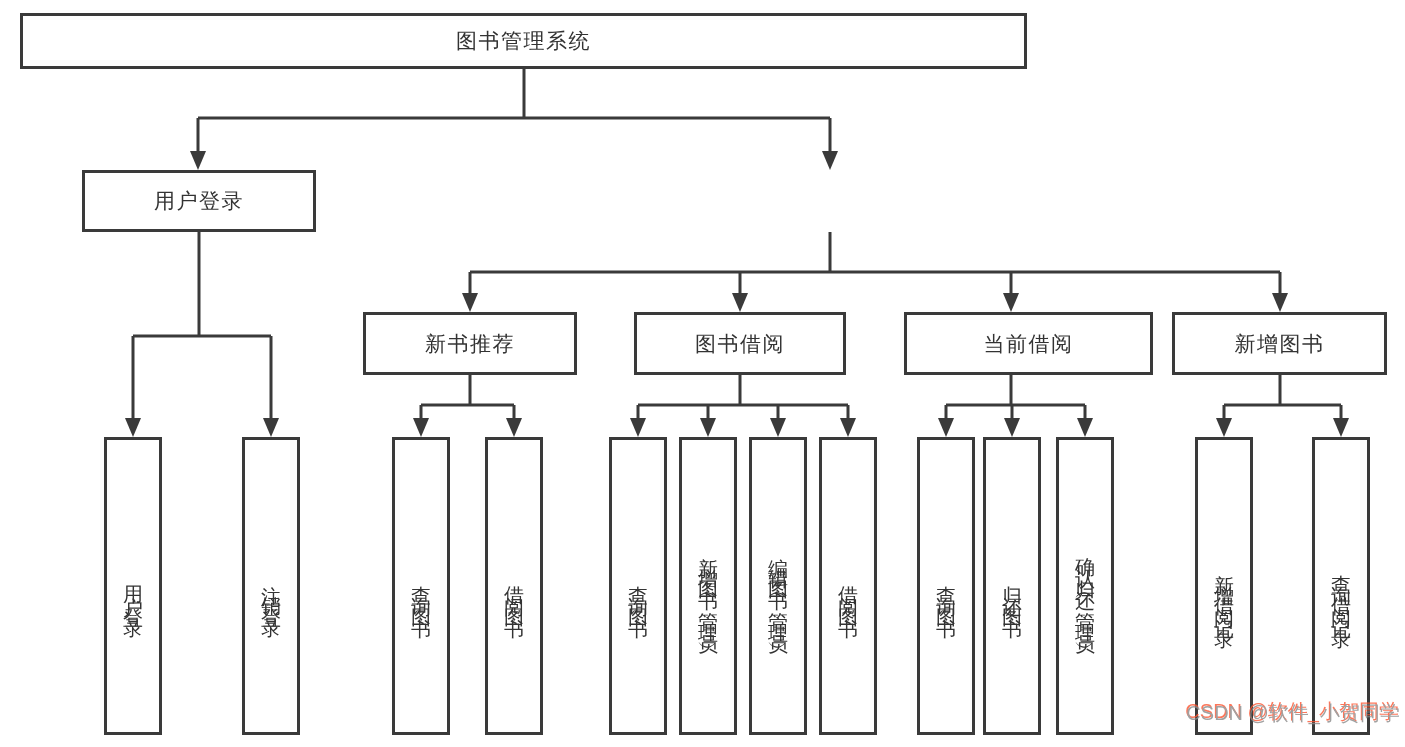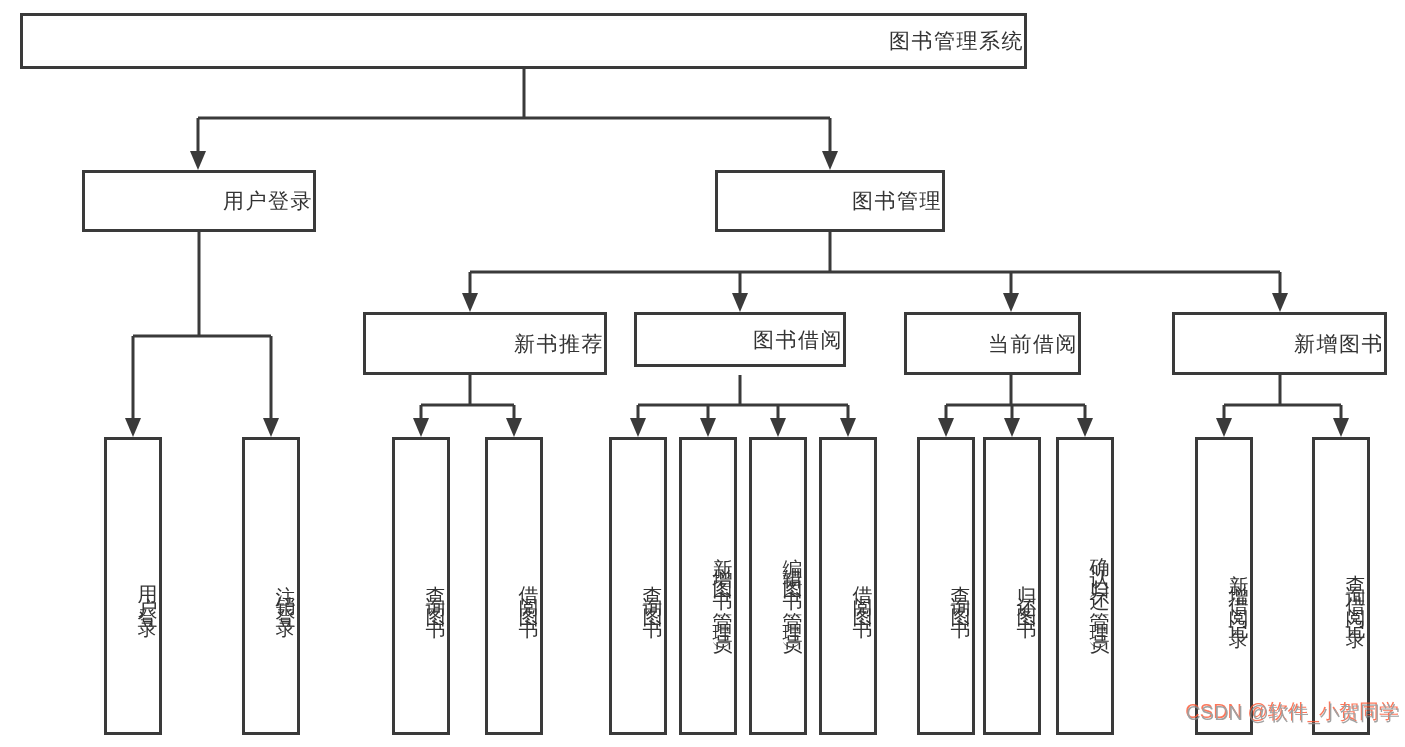--- a/index.html
+++ b/index.html
@@ -4,21 +4,21 @@
 <style>
   html,body{margin:0;padding:0;background:#fff;}
   body{font-family:"Liberation Sans",sans-serif;}
   .canvas{position:relative;width:1405px;height:747px;background:#fff;overflow:hidden;color:var(--text,#3a3a3a);}
   .connectors{position:absolute;left:0;top:0;width:1405px;height:747px;}
   .cline{stroke:var(--connector,#3a3a3a);stroke-width:3;fill:none;}
   .ahead{fill:var(--connector,#3a3a3a);stroke:none;}
   .node{
     position:absolute;box-sizing:border-box;background:#fff;
     border:3px solid var(--box-border,#3a3a3a);
-    display:flex;align-items:center;justify-content:flex-end;
+    display:flex;align-items:center;justify-content:center;
   }
   .hlabel{font-size:21px;letter-spacing:1.5px;white-space:nowrap;}
   .vlabel{
     writing-mode:vertical-rl;text-orientation:mixed;
     font-size:20px;letter-spacing:11px;line-height:1.15;
     margin-bottom:-11px;white-space:nowrap;
   }
   .watermark{
     position:absolute;right:5px;bottom:20px;font-size:20px;white-space:nowrap;
     color:var(--watermark-gray,#7d7d7d);
@@ -81,31 +81,28 @@
     </g>
   </svg>
 
   <div class="node" style="left:20px;top:13px;width:1007px;height:56px">
     <span class="hlabel">图书管理系统</span>
   </div>
 
   <div class="node" style="left:82px;top:170px;width:234px;height:62px">
     <span class="hlabel">用户登录</span>
   </div>
-  <div class="node" style="left:715px;top:170px;width:230px;height:62px">
-    <span class="hlabel">图书管理</span>
-  </div>
 
-  <div class="node" style="left:363px;top:312px;width:244px;height:63px">
+  <div class="node" style="left:363px;top:312px;width:214px;height:63px">
     <span class="hlabel">新书推荐</span>
   </div>
-  <div class="node" style="left:634px;top:312px;width:212px;height:55px">
+  <div class="node" style="left:634px;top:312px;width:212px;height:63px">
     <span class="hlabel">图书借阅</span>
   </div>
-  <div class="node" style="left:904px;top:312px;width:177px;height:63px">
+  <div class="node" style="left:904px;top:312px;width:249px;height:63px">
     <span class="hlabel">当前借阅</span>
   </div>
   <div class="node" style="left:1172px;top:312px;width:215px;height:63px">
     <span class="hlabel">新增图书</span>
   </div>
 
   <div class="node" style="left:104px;top:437px;width:58px;height:298px">
     <span class="vlabel">用户登录</span>
   </div>
   <div class="node" style="left:242px;top:437px;width:58px;height:298px">

